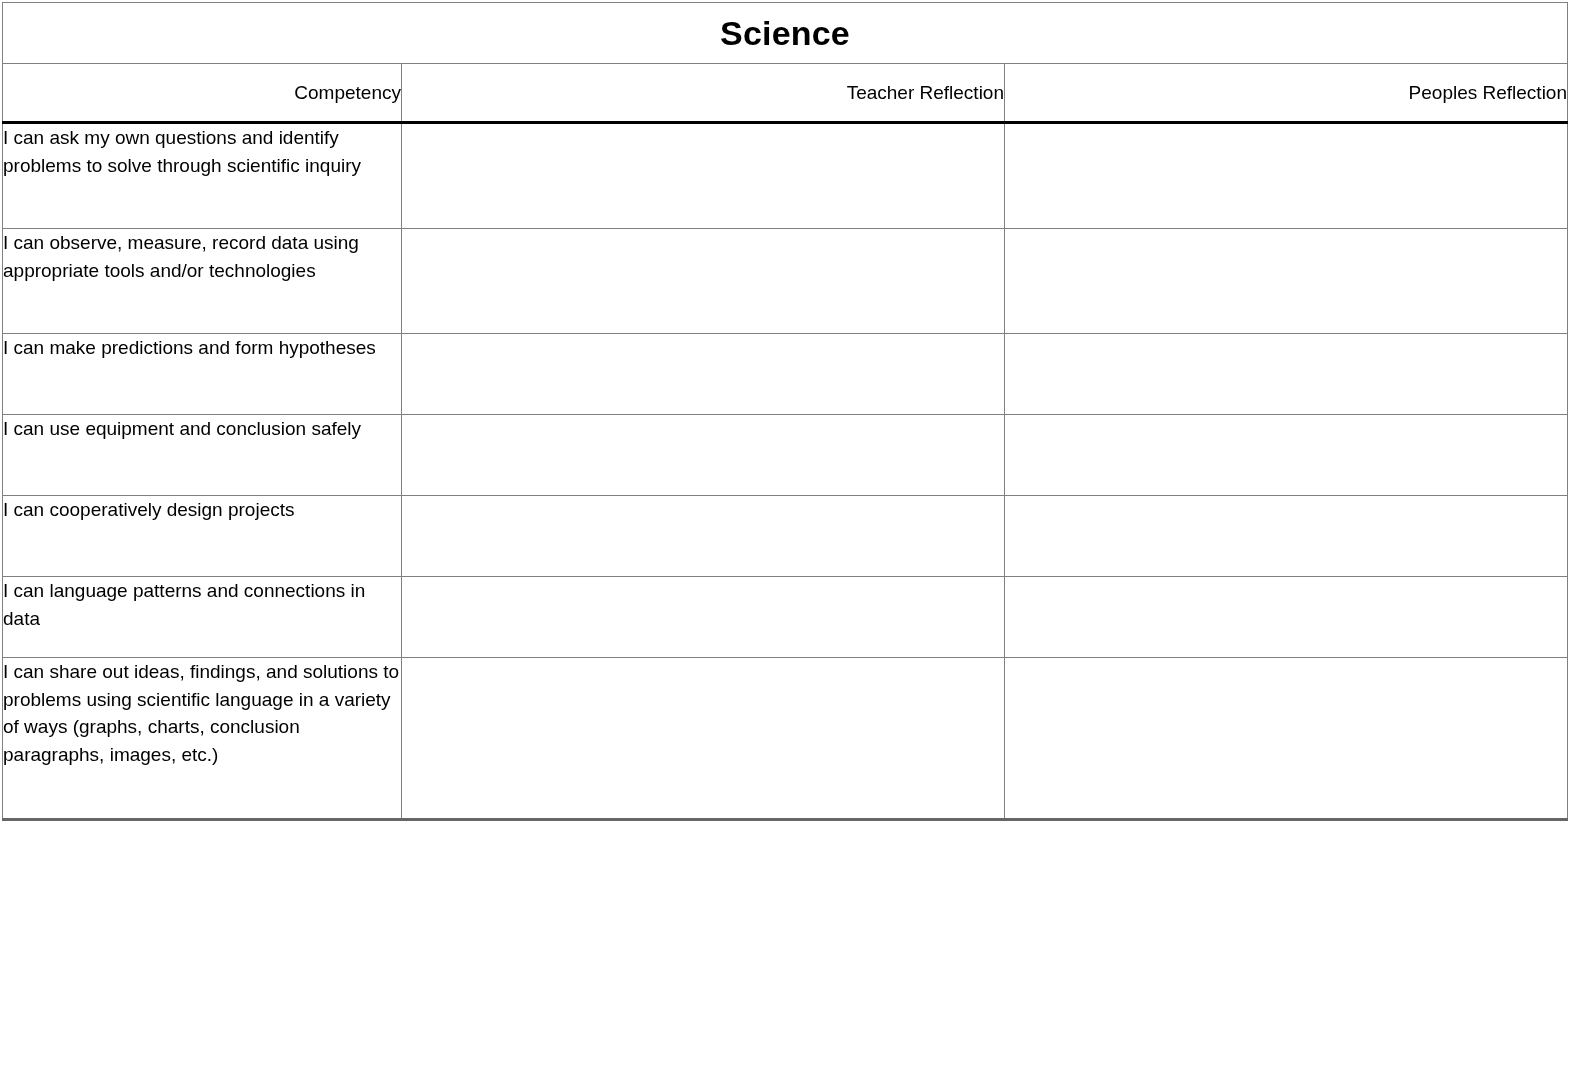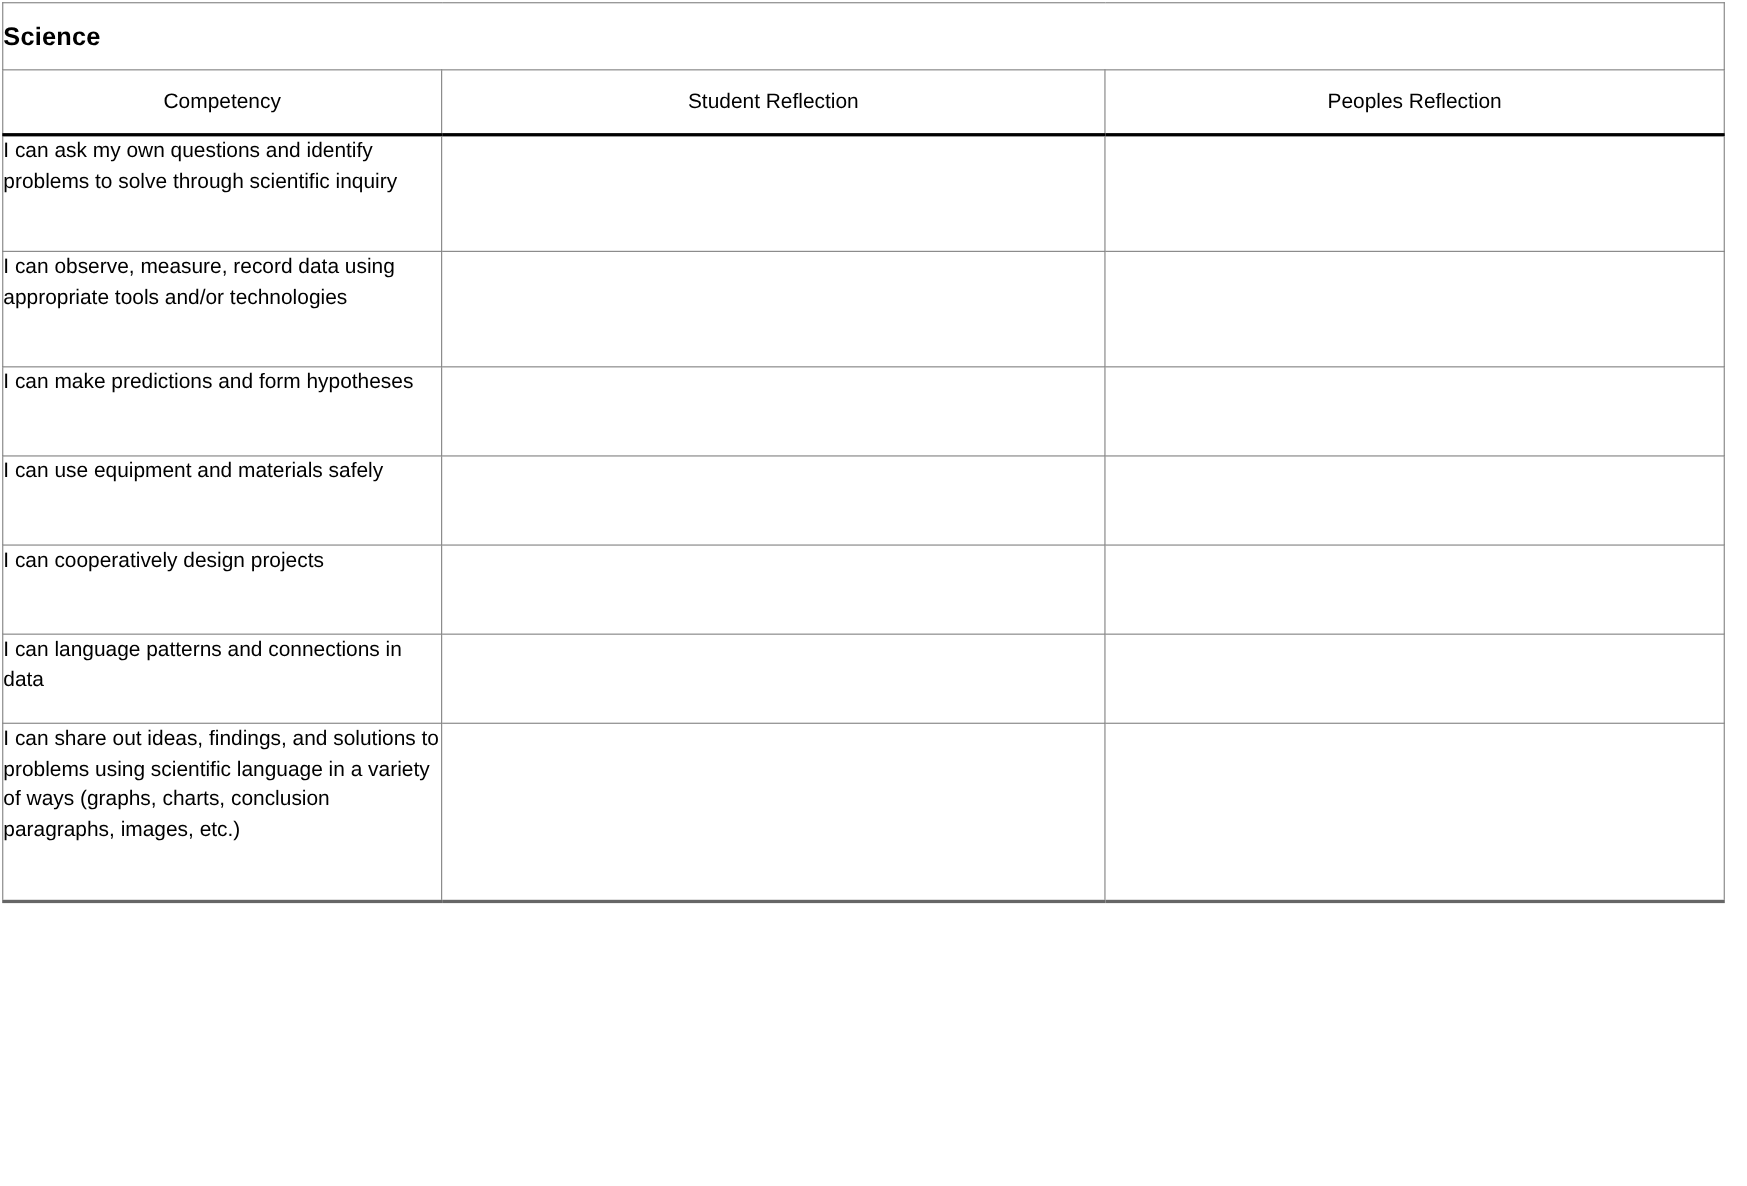--- a/index.html
+++ b/index.html
@@ -26,29 +26,29 @@
     margin: 2px 0 0 2px;
     background: #ffffff;
   }
   table.sheet td {
     border: 1px solid #808080;
     vertical-align: top;
     padding: 0;
     background: #ffffff;
   }
   .title-cell {
-    text-align: left;
-    font-size: 23px;
+    text-align: center;
+    font-size: 34px;
     font-weight: bold;
     height: 60px;
     vertical-align: middle !important;
     letter-spacing: 0.2px;
   }
   .col-head {
-    text-align: center;
+    text-align: right;
     font-size: 19px;
     height: 57px;
     vertical-align: middle !important;
     border-bottom: 3px solid #000000 !important;
   }
   .comp-cell {
     font-size: 19px;
     line-height: 1.45;
     padding: 8px 6px 10px 8px;
     margin-left: 44px;
@@ -76,21 +76,21 @@
       <col class="col-comp">
       <col class="col-student">
       <col class="col-teacher">
     </colgroup>
     <tbody>
       <tr>
         <td class="title-cell" colspan="3">Science</td>
       </tr>
       <tr>
         <td class="col-head">Competency</td>
-        <td class="col-head">Student Reflection</td>
+        <td class="col-head">Teacher Reflection</td>
         <td class="col-head">Peoples Reflection</td>
       </tr>
 
       <tr>
         <td class="comp-cell r-tall-3">I can ask my own questions and identify problems to solve through scientific inquiry</td>
         <td class="reflect-cell r-tall-3"></td>
         <td class="reflect-cell r-tall-3"></td>
       </tr>
 
       <tr>
@@ -100,21 +100,21 @@
       </tr>
 
       <tr>
         <td class="comp-cell r-tall-2">I can make predictions and form hypotheses</td>
         <td class="reflect-cell r-tall-2"></td>
         <td class="reflect-cell r-tall-2"></td>
       </tr>
 
 
       <tr>
-        <td class="comp-cell r-tall-2">I can use equipment and materials safely</td>
+        <td class="comp-cell r-tall-2">I can use equipment and conclusion safely</td>
         <td class="reflect-cell r-tall-2"></td>
         <td class="reflect-cell r-tall-2"></td>
       </tr>
 
       <tr>
         <td class="comp-cell r-tall-2">I can cooperatively design projects</td>
         <td class="reflect-cell r-tall-2"></td>
         <td class="reflect-cell r-tall-2"></td>
       </tr>
 

